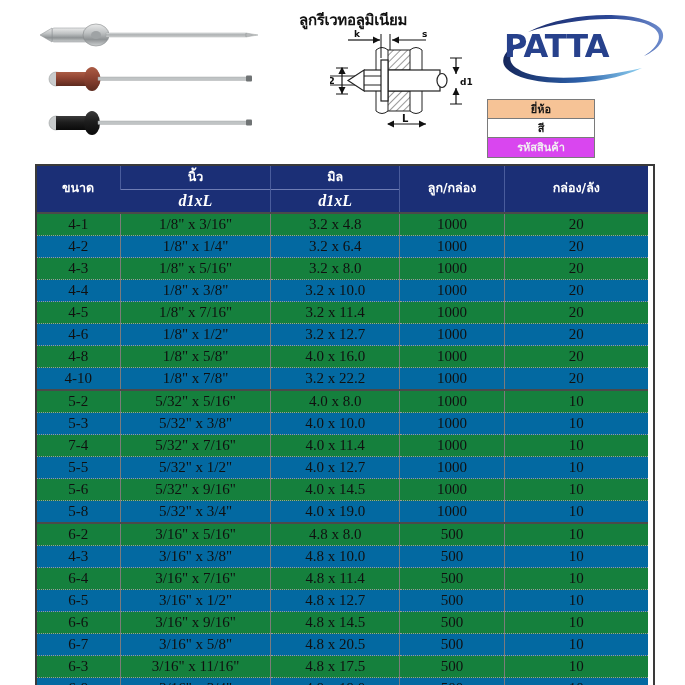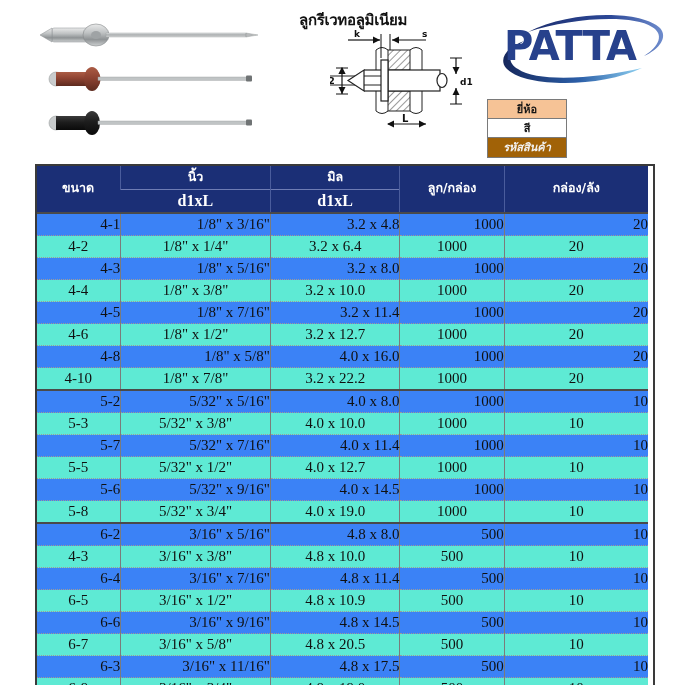--- a/index.html
+++ b/index.html
@@ -27,43 +27,43 @@
   }
 
   
   #tech-diagram{position:absolute;left:330px;top:28px;width:160px;height:105px;}
 
   
   #logo{position:absolute;left:492px;top:6px;width:185px;height:86px;}
   #logo .word{
     position:absolute;left:12px;top:20px;
     font-family:"DejaVu Sans", sans-serif;
-    font-weight:bold;font-size:40px;
+    font-weight:bold;font-size:32px;
     color:#27418c;letter-spacing:-1px;
     line-height:40px;
   }
 
   
   #info-box{
-    position:absolute;left:487px;top:99px;width:80px;
+    position:absolute;left:487px;top:99px;width:108px;
     border:1px solid #7a7a7a;
     font-family:"DejaVu Sans", sans-serif;
     font-size:11px;font-weight:bold;
     box-sizing:border-box;
   }
   #info-box .ib-row{
     height:19px;line-height:19px;text-align:center;
     box-sizing:border-box;
     border-bottom:1px solid #7a7a7a;
     white-space:nowrap;overflow:hidden;
   }
   #info-box .ib-row:last-child{border-bottom:none;}
   .ib-brand{background:#f6c396;color:#151515;}
   .ib-color{background:#ffffff;color:#151515;}
-  .ib-code {background:#a16207;color:#f2f2f2;font-style:italic;}
+  .ib-code {background:#d946ef;color:#f2f2f2;}
 
   
   #spec-table{
     position:absolute;left:36px;top:165px;
     width:612px;
     border-collapse:collapse;
     table-layout:fixed;
     font-size:15px;
     color:#101010;
   }
@@ -74,41 +74,41 @@
     font-family:"DejaVu Sans", sans-serif;
     font-weight:bold;
     font-size:12.5px;
     text-align:center;
     border-left:1px solid #4a5c9c;
     vertical-align:middle;
     line-height:1.15;
   }
   thead th:first-child{border-left:none;}
   thead tr.hdr-top th{height:24px;}
-  thead tr.hdr-bot th{height:22px;}
+  thead tr.hdr-bot th{height:22px;font-style:italic;}
   th.sub-en{
     font-family:"Liberation Serif", serif;
     font-size:16px;font-weight:bold;
     border-top:1px solid #6e7cb4;
   }
   th.th-label{font-family:"DejaVu Sans", sans-serif;}
 
   tbody td{
     height:21px;
     text-align:center;
     font-family:"Liberation Serif", serif;
     font-size:15px;
     border-left:1px solid #7b7b7b;
     border-bottom:1px dotted #9b9b9b;
     white-space:nowrap;
     line-height:21px;
   }
   tbody td:first-child{border-left:none;}
-  tbody tr.odd td{background:#3b82f6;text-align:right;}
-  tbody tr.even td{background:#5eead4;}
+  tbody tr.odd td{background:#15803d;}
+  tbody tr.even td{background:#0369a1;}
   tbody tr.grp-start td{border-top:2px solid #4a4a4a;}
   tbody tr.grp-end td{border-bottom:none;}
   tbody tr:last-child td{border-bottom:none;}
 
   #table-frame{
     position:absolute;left:35px;top:164px;
     width:614px;height:auto;
     border:2px solid #3a3a3a;
     box-sizing:content-box;
     pointer-events:none;
@@ -349,21 +349,21 @@
         <td>10</td>
       </tr>
       <tr class="even">
         <td>5-3</td>
         <td>5/32" x 3/8"</td>
         <td>4.0 x 10.0</td>
         <td>1000</td>
         <td>10</td>
       </tr>
       <tr class="odd">
-        <td>5-7</td>
+        <td>7-4</td>
         <td>5/32" x 7/16"</td>
         <td>4.0 x 11.4</td>
         <td>1000</td>
         <td>10</td>
       </tr>
       <tr class="even">
         <td>5-5</td>
         <td>5/32" x 1/2"</td>
         <td>4.0 x 12.7</td>
         <td>1000</td>
@@ -400,21 +400,21 @@
       <tr class="odd">
         <td>6-4</td>
         <td>3/16" x 7/16"</td>
         <td>4.8 x 11.4</td>
         <td>500</td>
         <td>10</td>
       </tr>
       <tr class="even">
         <td>6-5</td>
         <td>3/16" x 1/2"</td>
-        <td>4.8 x 10.9</td>
+        <td>4.8 x 12.7</td>
         <td>500</td>
         <td>10</td>
       </tr>
       <tr class="odd">
         <td>6-6</td>
         <td>3/16" x 9/16"</td>
         <td>4.8 x 14.5</td>
         <td>500</td>
         <td>10</td>
       </tr>

